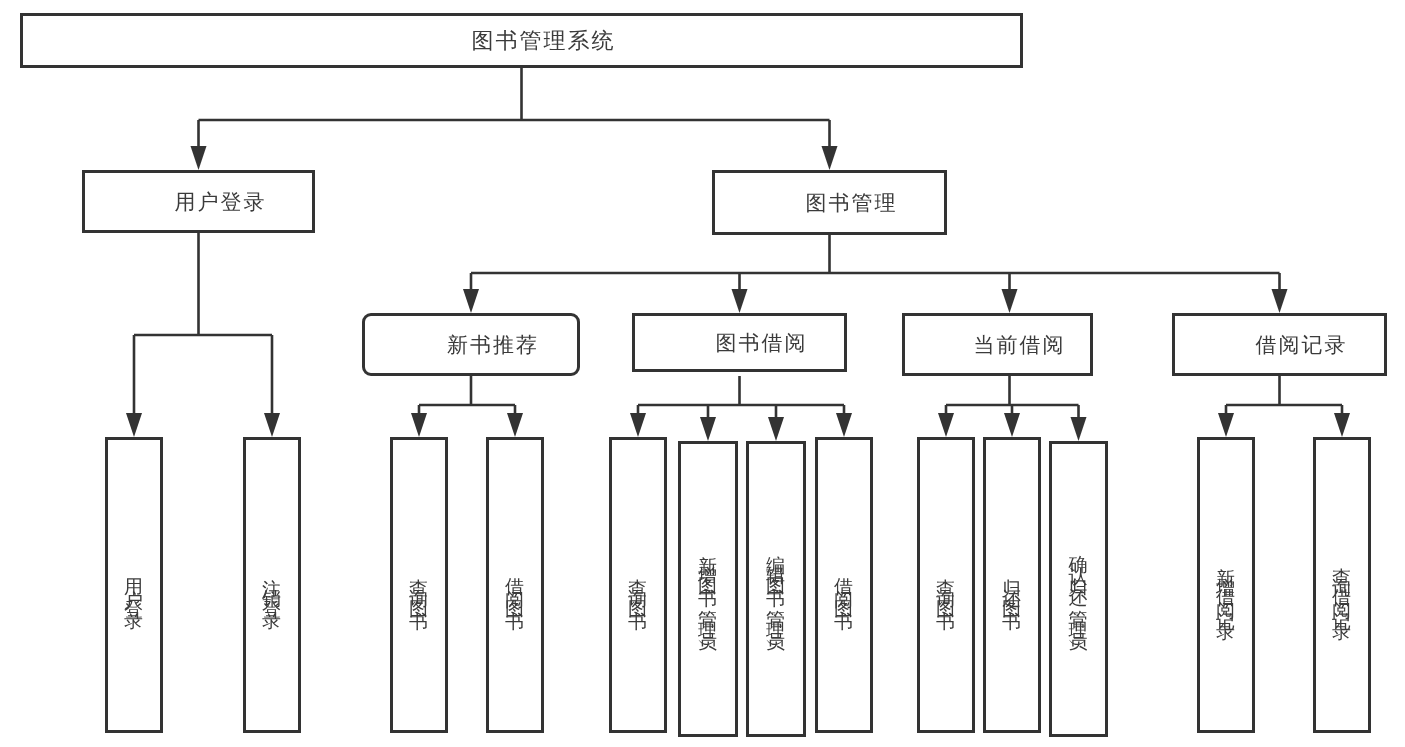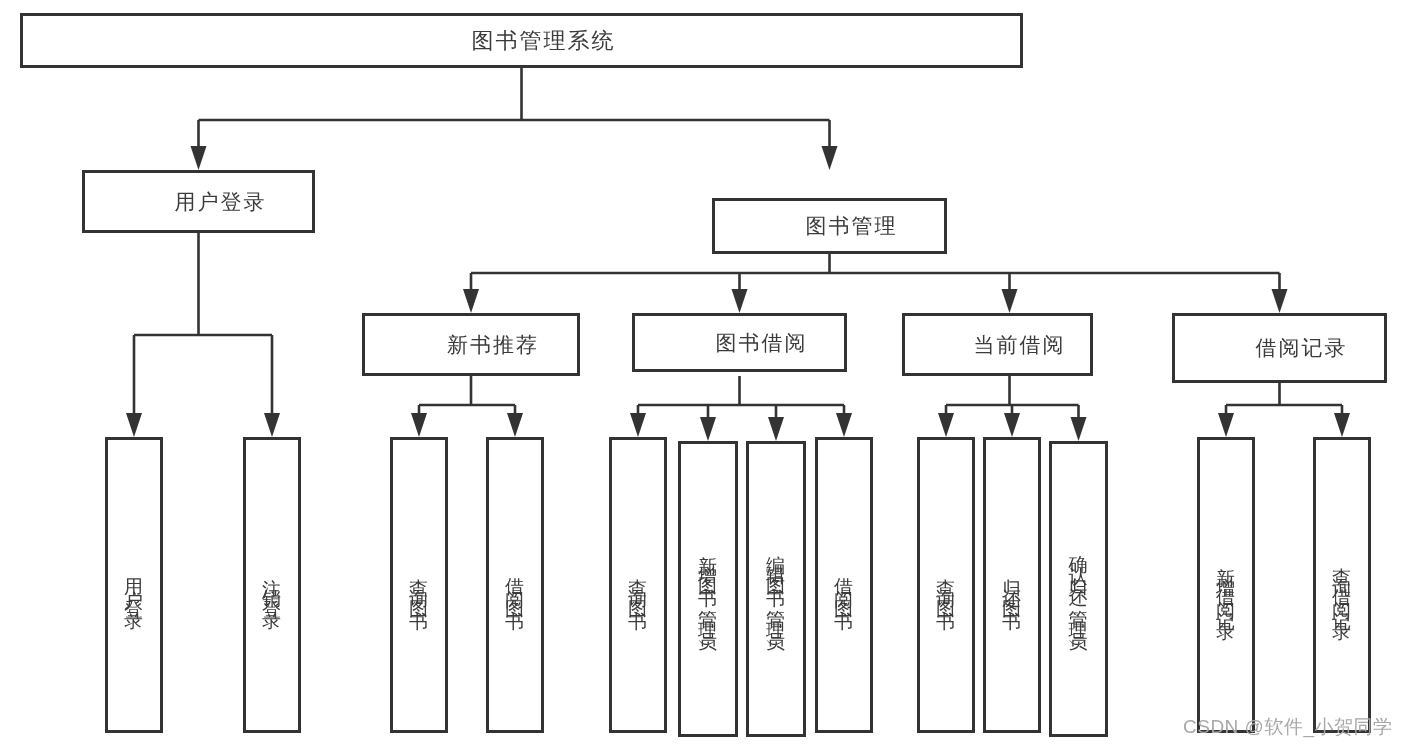--- a/index.html
+++ b/index.html
@@ -109,40 +109,39 @@
       <polygon points="1004,413 1020,413 1012,437"></polygon>
       <polygon points="1070.5,417 1086.5,417 1078.5,441"></polygon>
       <polygon points="1218,413 1234,413 1226,437"></polygon>
       <polygon points="1334,413 1350,413 1342,437"></polygon>
     </g>
   </svg>
 
   <div class="node h root" style="left:20px; top:13px; width:1003px; height:55px;">图书管理系统</div>
 
   <div class="node h" style="left:82px; top:170px; width:233px; height:63px;">用户登录</div>
-  <div class="node h" style="left:712px; top:170px; width:235px; height:56px;margin-top:28px;">图书管理</div>
+  <div class="node h" style="left:712px; top:170px; width:235px; height:65px;">图书管理</div>
 
-  <div class="node h" style="left:362px; top:313px; width:218px; height:63px;">新书推荐</div>
+  <div class="node h" style="left:362px; top:313px; width:218px; height:63px;border-radius:9px;">新书推荐</div>
   <div class="node h" style="left:632px; top:313px; width:215px; height:59px;">图书借阅</div>
   <div class="node h" style="left:902px; top:313px; width:191px; height:63px;">当前借阅</div>
-  <div class="node h" style="left:1172px; top:313px; width:215px; height:70px;">借阅记录</div>
+  <div class="node h" style="left:1172px; top:313px; width:215px; height:63px;">借阅记录</div>
 
   <div class="node v" style="left:105px; top:437px; width:58px; height:296px;">用户登录</div>
   <div class="node v" style="left:243px; top:437px; width:58px; height:296px;">注销登录</div>
 
   <div class="node v" style="left:390px; top:437px; width:58px; height:296px;">查询图书</div>
   <div class="node v" style="left:486px; top:437px; width:58px; height:296px;">借阅图书</div>
 
   <div class="node v" style="left:609px; top:437px; width:58px; height:296px;">查询图书</div>
   <div class="node v" style="left:678px; top:441px; width:60px; height:296px;">新增图书（管理员）</div>
   <div class="node v" style="left:746px; top:441px; width:60px; height:296px;">编辑图书（管理员）</div>
   <div class="node v" style="left:815px; top:437px; width:58px; height:296px;">借阅图书</div>
 
   <div class="node v" style="left:917px; top:437px; width:58px; height:296px;">查询图书</div>
   <div class="node v" style="left:983px; top:437px; width:58px; height:296px;">归还图书</div>
   <div class="node v" style="left:1049px; top:441px; width:59px; height:296px;">确认归还（管理员）</div>
 
   <div class="node v" style="left:1197px; top:437px; width:58px; height:296px;">新增借阅记录</div>
   <div class="node v" style="left:1313px; top:437px; width:58px; height:296px;">查询借阅记录</div>
 
-  <div class="watermark">CSDN @软件_小贺同学</div>
 
 </div>
 
 </body></html>

